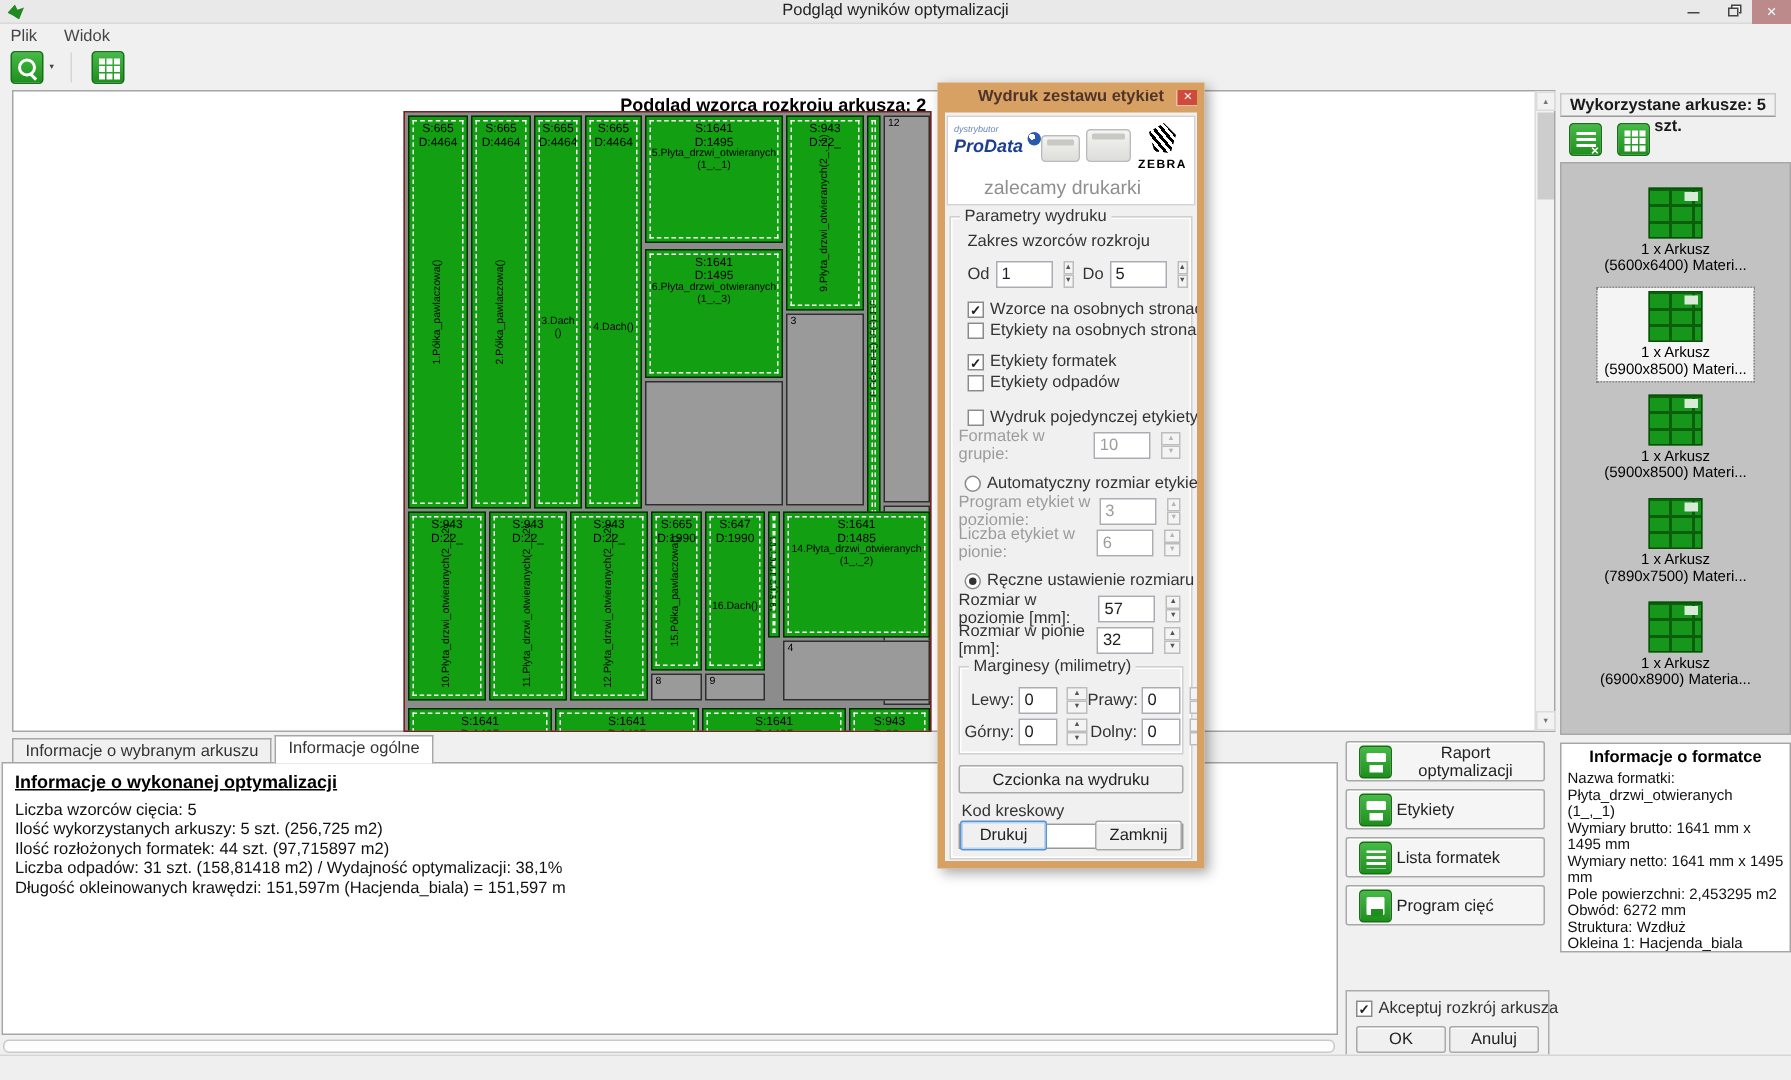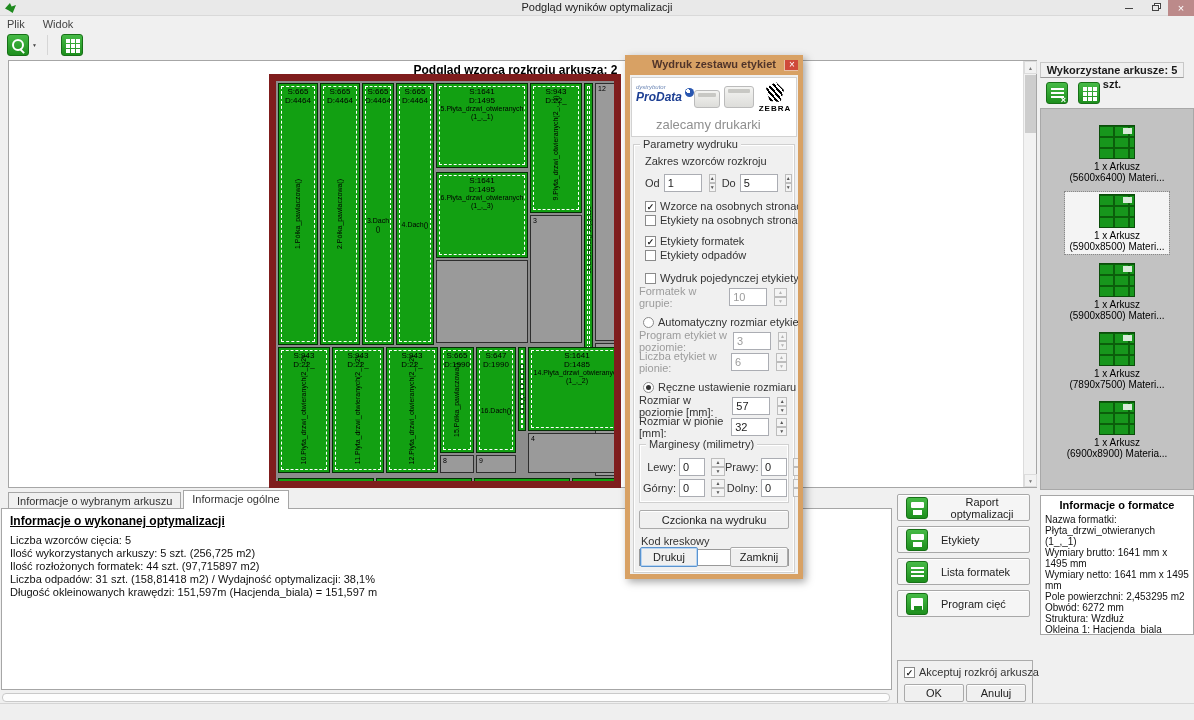--- a/index.html
+++ b/index.html
@@ -23,21 +23,21 @@
   .tool-ic{width:22px;height:22px;border-radius:3px;background:linear-gradient(#46ba46,#1d8f1d);border:1px solid #177017;position:relative}
   .ic-mag::before{content:"";position:absolute;left:4px;top:4px;width:8px;height:8px;border:2px solid #fff;border-radius:50%}
   .ic-mag::after{content:"";position:absolute;left:13px;top:13px;width:2px;height:6px;background:#fff;transform:rotate(-45deg)}
   .ic-grid::before{content:"";position:absolute;left:4px;top:4px;width:4px;height:4px;background:#fff;box-shadow:5px 0 #fff,10px 0 #fff,0 5px #fff,5px 5px #fff,10px 5px #fff,0 10px #fff,5px 10px #fff,10px 10px #fff}
   .caret{font-size:5px;color:#444;margin:0 3px}
   .tsep{width:1px;height:20px;background:#d6d6d6;margin:0 6px}
 
   
   .canvas{position:absolute;left:8px;top:60px;width:1029px;height:428px;background:#fff;border:1px solid #a6a6a6}
   .canvas-title{position:absolute;left:0;right:14px;top:2px;text-align:center;font-weight:bold;font-size:12px;color:#000}
-  .sheet{position:absolute;left:260px;top:13px;width:352px;height:414px;background:#8c8c8c;border:7px solid #7f1d1d;overflow:hidden}
+  .sheet{position:absolute;left:260px;top:13px;width:352px;height:414px;background:#8c8c8c;border:1px solid #7f1d1d;overflow:hidden}
   .panel{position:absolute;background:#12a012;border:1px solid #062d06;display:flex;flex-direction:column;align-items:center;overflow:hidden}
   .panel::after{content:"";position:absolute;inset:2px;border:1px dashed #fff;pointer-events:none}
   .psd{font-size:8px;line-height:9px;color:#000;text-align:center;padding-top:3px}
   .pname{font-size:7px;line-height:8px;color:#000;text-align:center;padding:0 2px;word-break:break-all}
   .pname.mid{margin:auto 0}
   .vert .pname{position:absolute;left:50%;top:50%;transform:translate(-50%,-50%) rotate(-90deg);white-space:nowrap;padding:0}
   .tiny .pname{font-size:6px}
   .waste{position:absolute;background:#9a9a9a;border:1px solid #2e2e2e}
   .wnum{position:absolute;left:2px;top:1px;font-size:7px;color:#000}
   .vscroll{position:absolute;right:0;top:0;width:13px;height:426px;background:#f2f2f2;border-left:1px solid #dcdcdc}
@@ -118,21 +118,21 @@
   .tabs{position:absolute;left:8px;top:0;height:18px;display:flex}
   .tab{padding:2px 8px 0 8px;border:1px solid #a6a6a6;border-bottom:none;background:#f0f0f0;font-size:11px;margin-right:2px;height:17px;margin-top:2px;color:#333}
   .tab.active{background:#fff;height:19px;margin-top:0;position:relative;z-index:2}
   .info-body{position:absolute;left:1px;top:18px;width:891px;height:182px;background:#fff;border:1px solid #a6a6a6;padding:5px 8px}
   .info-h{font-weight:bold;font-size:12px;text-decoration:underline;color:#000;margin-bottom:6px}
   .tline{font-size:11px;line-height:13px;color:#111}
   .hbar{position:absolute;left:2px;top:203px;width:888px;height:9px;background:#fdfdfd;border:1px solid #c9c9c9;border-radius:4px}
 
   
   .actions{position:absolute;left:897px;top:494px;width:140px;height:214px}
-  .act-btn{display:flex;align-items:center;gap:13px;width:133px;height:27px;margin-bottom:5px;background:#f5f5f5;border:1px solid #a8a8a8;border-radius:2px;box-shadow:inset 0 1px 0 #fff;font-size:11px;color:#222;padding-left:8px}
+  .act-btn{display:flex;align-items:center;gap:3px;width:133px;height:27px;margin-bottom:5px;background:#f5f5f5;border:1px solid #a8a8a8;border-radius:2px;box-shadow:inset 0 1px 0 #fff;font-size:11px;color:#222;padding-left:8px}
   .ic{width:22px;height:22px;border-radius:3px;background:linear-gradient(#46ba46,#1d8f1d);border:1px solid #177017;position:relative;flex:0 0 auto}
   .ic-printer::before{content:"";position:absolute;left:4px;top:4px;width:13px;height:6px;background:#fff;border-radius:1px}
   .ic-printer::after{content:"";position:absolute;left:6px;top:12px;width:9px;height:5px;background:#fff}
   .ic-list::before{content:"";position:absolute;left:4px;top:5px;width:13px;height:12px;background:repeating-linear-gradient(#fff 0 2px,transparent 2px 4px)}
   .ic-checklist::before{content:"";position:absolute;left:9px;top:5px;width:9px;height:12px;background:repeating-linear-gradient(#fff 0 2px,transparent 2px 4px)}
   .ic-checklist::after{content:"✓";position:absolute;left:2px;top:3px;font-size:9px;color:#ffd24a}
   .ic-save::before{content:"";position:absolute;inset:4px;background:#fff;border-radius:1px}
   .ic-save::after{content:"";position:absolute;left:7px;top:12px;width:8px;height:5px;background:#1d8f1d}
   .accept-box{position:absolute;left:0;top:166px;width:136px;height:46px;border:1px solid #ababab;padding:4px 6px}
   .accept-row{display:flex;align-items:center;gap:4px;height:14px}

